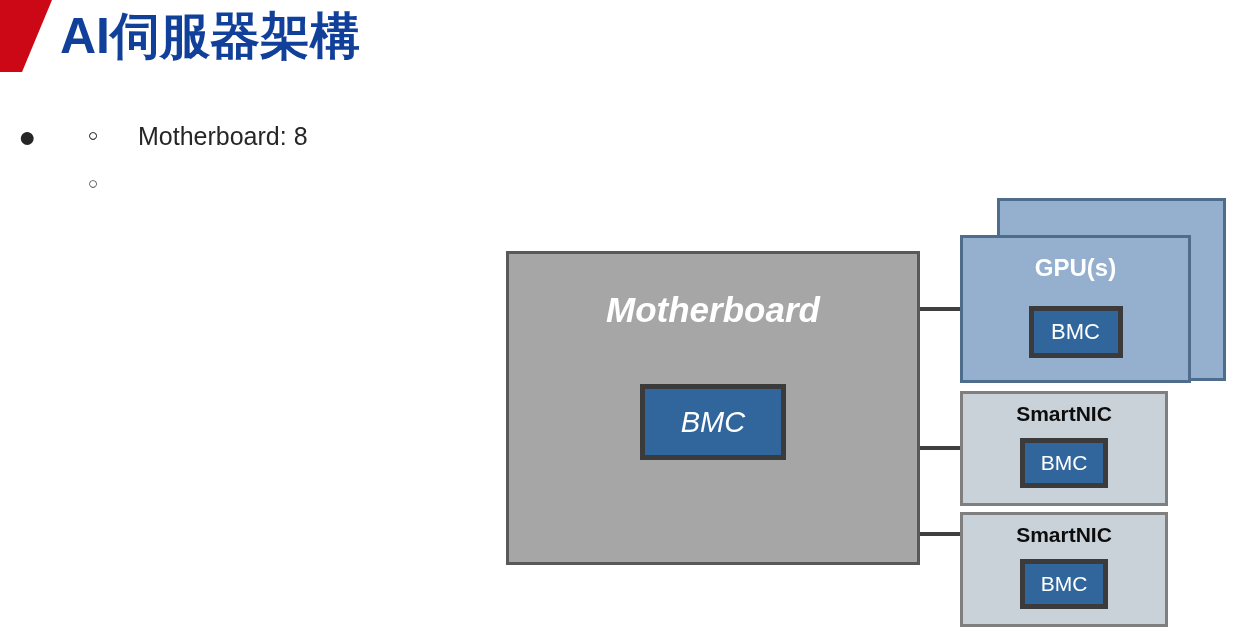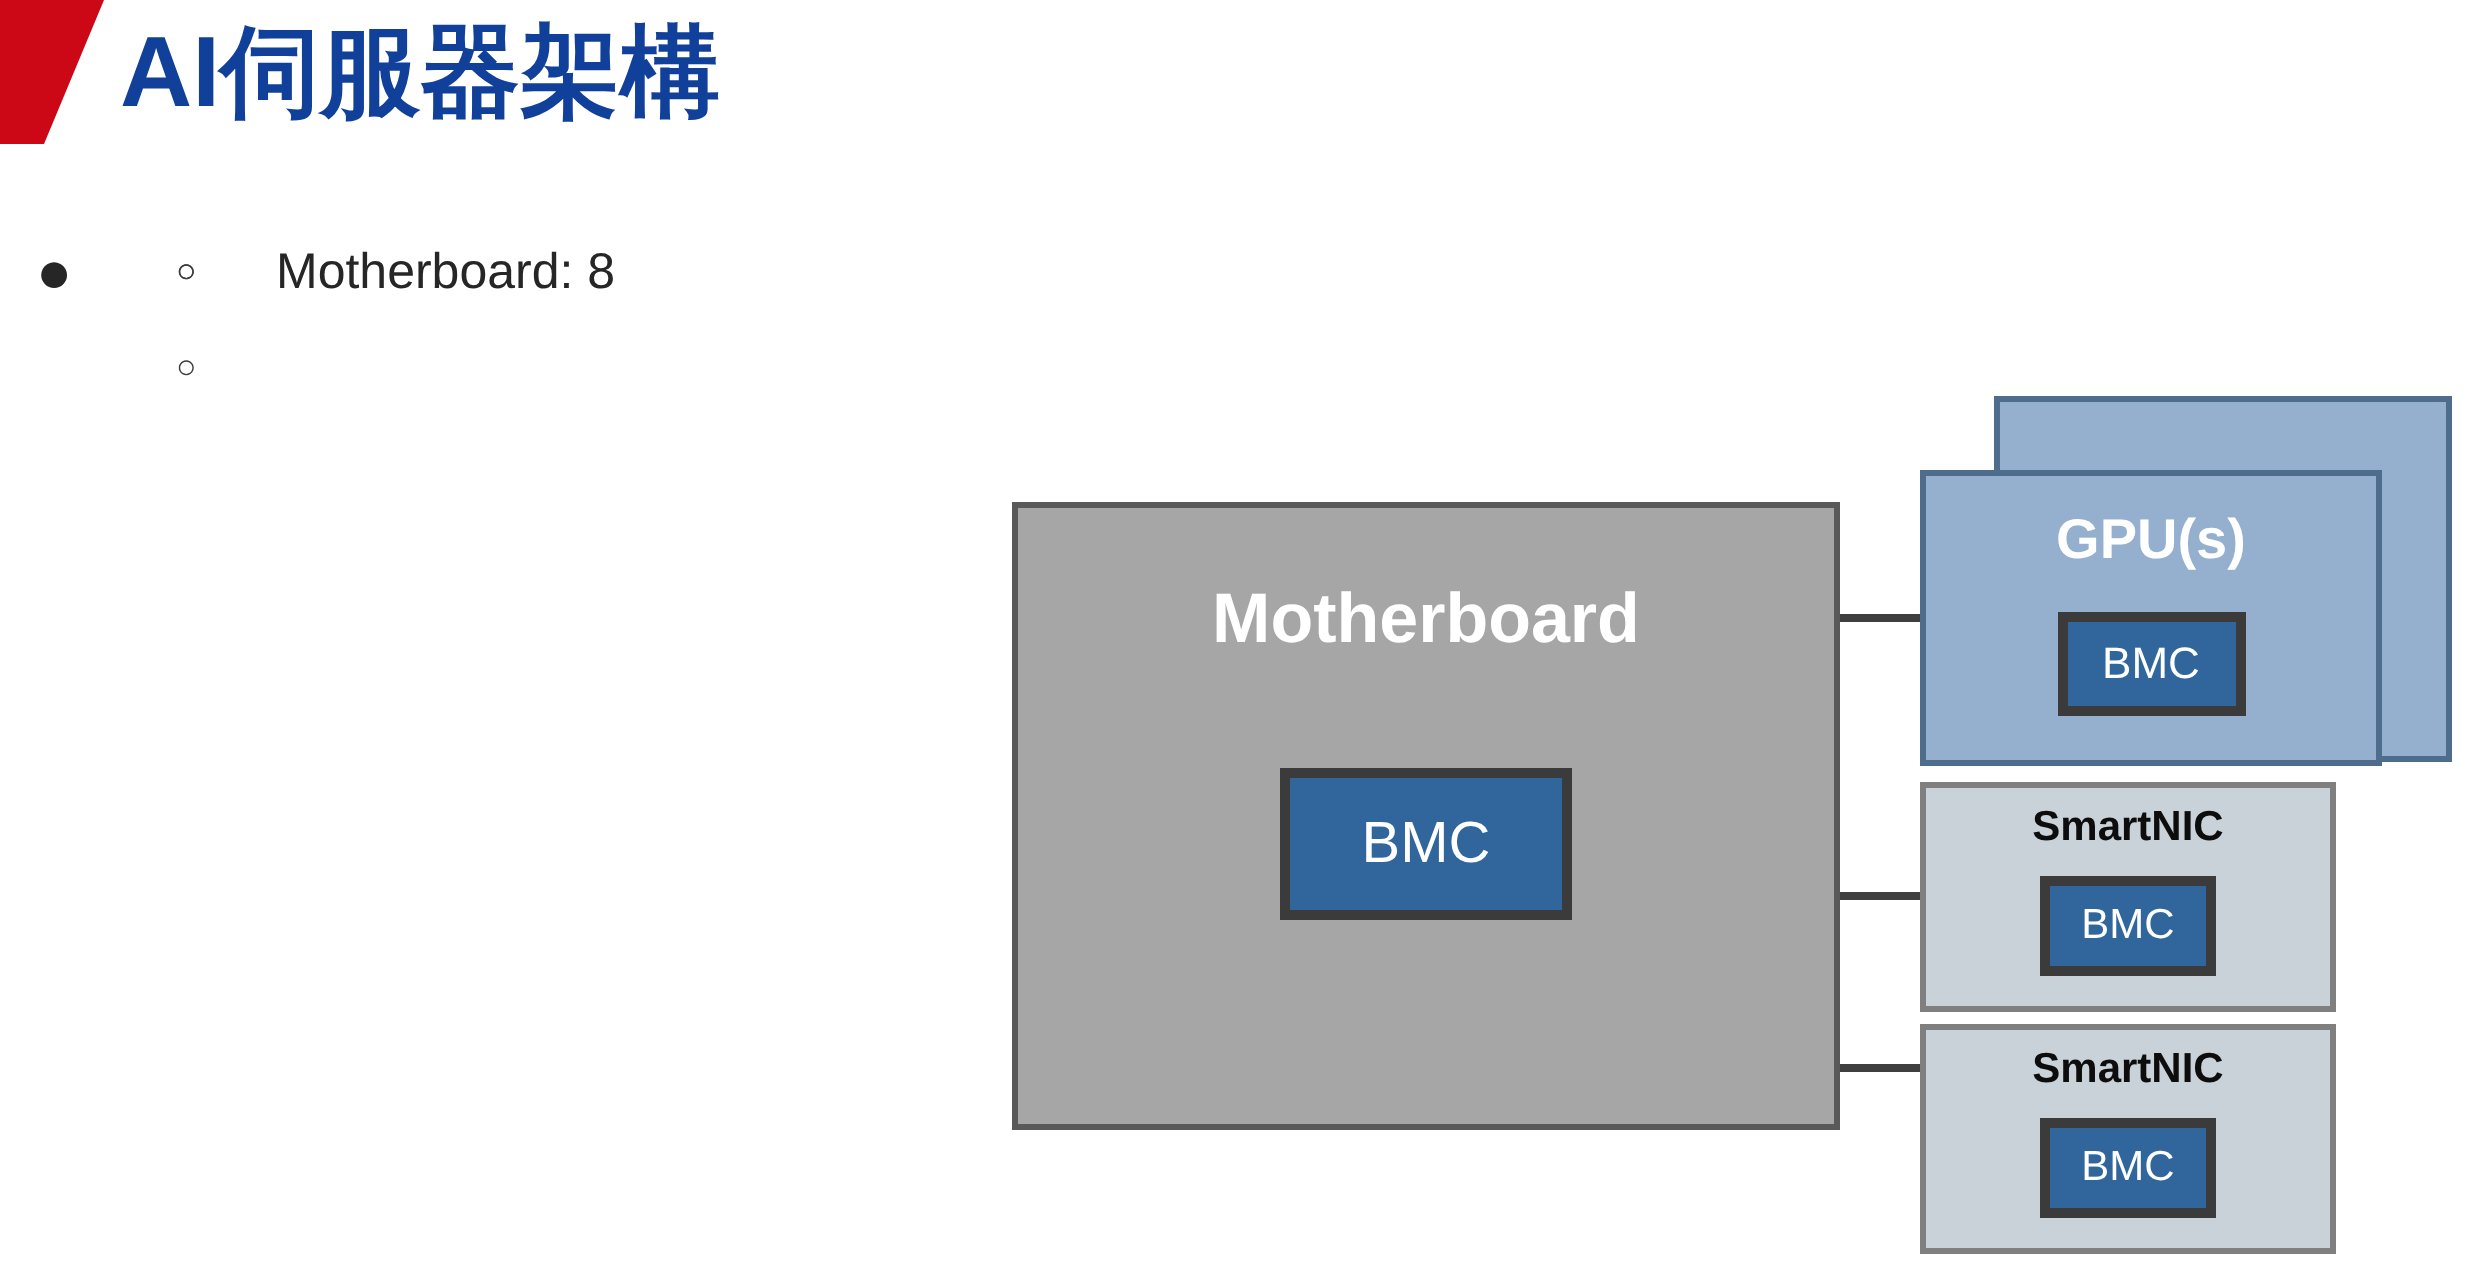--- a/index.html
+++ b/index.html
@@ -98,20 +98,21 @@
   
   #motherboard-box {
     position: absolute;
     left: 506px;
     top: 251px;
     width: 414px;
     height: 314px;
     background: #a6a6a6;
     border: 3px solid #595959;
     box-sizing: border-box;
+    font-style: italic;
   }
   #motherboard-label {
     position: absolute;
     left: 0;
     right: 0;
     top: 36px;
     text-align: center;
     font-size: 35px;
     font-weight: bold;
     color: #ffffff;
@@ -155,21 +156,21 @@
     background: #94b0ce;
     border: 3px solid #4e6c8c;
     box-sizing: border-box;
   }
   #gpu-label {
     position: absolute;
     left: 0;
     right: 0;
     top: 16px;
     text-align: center;
-    font-size: 28px;
+    font-size: 24px;
     font-weight: bold;
     color: #ffffff;
   }
   #gpu-bmc {
     position: absolute;
     left: 50%;
     margin-left: -47px;
     top: 68px;
     width: 94px;
     height: 52px;

